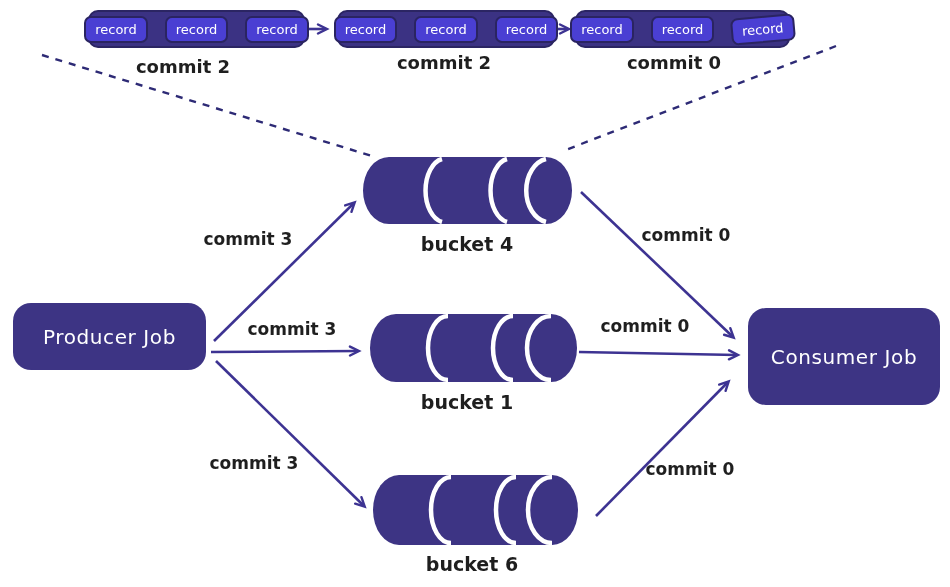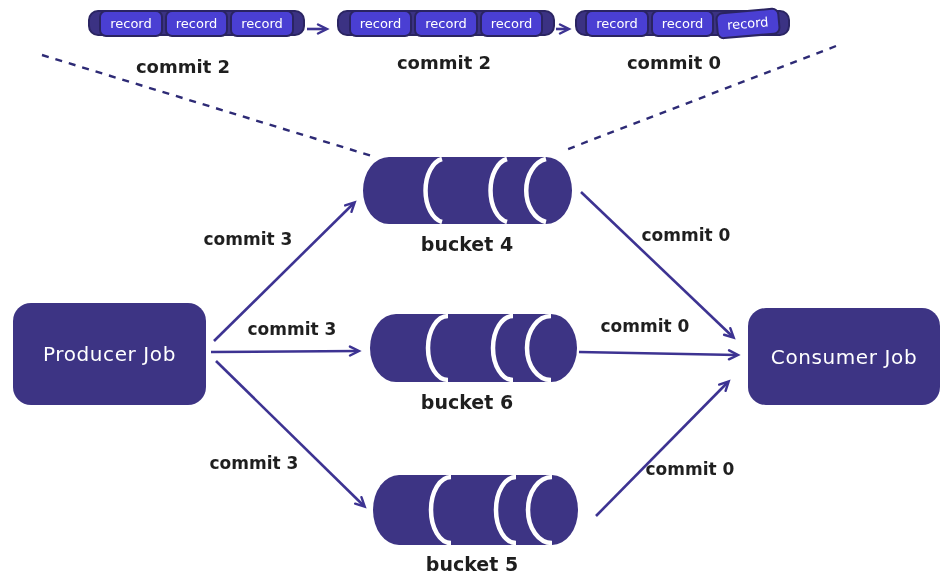--- a/index.html
+++ b/index.html
@@ -9,23 +9,23 @@
   }
   svg{position:absolute;left:0;top:0;}
   
   .node-box{
     position:absolute;background:#3d3484;border-radius:18px;
     display:flex;align-items:center;justify-content:center;
     color:#ffffff;font-size:20px;font-weight:500;letter-spacing:0.6px;
   }
   
   .record-group{
-    position:absolute;top:10px;height:26px;background:#3b3283;
+    position:absolute;top:10px;height:38px;background:#3b3283;
     border:2px solid #2b2563;border-radius:10px;box-sizing:border-box;
-    display:flex;align-items:center;justify-content:center;gap:2px;padding:0 7px;
+    display:flex;align-items:center;justify-content:center;gap:17px;padding:0 7px;
   }
   .record-chip{
     background:#4a3fd3;border:2px solid #2a2461;border-radius:7px;
     color:#ffffff;font-size:13px;line-height:1;padding:5px 9px;white-space:nowrap;
   }
   .record-chip.tilt{transform:rotate(-5deg);}
   
   .lbl{
     position:absolute;color:#1f1f1f;font-weight:600;text-align:center;
     width:140px;font-size:17px;white-space:nowrap;
@@ -97,30 +97,30 @@
   <div class="record-group" style="left:575px;width:215px;">
     <span class="record-chip">record</span>
     <span class="record-chip">record</span>
     <span class="record-chip tilt">record</span>
   </div>
 
   <div class="lbl big" style="left:113px;top:56px;">commit 2</div>
   <div class="lbl big" style="left:374px;top:52px;">commit 2</div>
   <div class="lbl big" style="left:604px;top:52px;">commit 0</div>
 
-  <div class="node-box" style="left:13px;top:303px;width:193px;height:102px;">
+  <div class="node-box" style="left:13px;top:303px;width:193px;height:67px;">
     <span>Producer Job</span>
   </div>
   <div class="node-box" style="left:748px;top:308px;width:192px;height:97px;">
     <span>Consumer Job</span>
   </div>
 
   <div class="bucket-lbl" style="left:392px;top:233px;">bucket 4</div>
-  <div class="bucket-lbl" style="left:392px;top:391px;">bucket 6</div>
-  <div class="bucket-lbl" style="left:397px;top:553px;">bucket 5</div>
+  <div class="bucket-lbl" style="left:392px;top:391px;">bucket 1</div>
+  <div class="bucket-lbl" style="left:397px;top:553px;">bucket 6</div>
 
   <div class="lbl" style="left:178px;top:229px;">commit 3</div>
   <div class="lbl" style="left:222px;top:319px;">commit 3</div>
   <div class="lbl" style="left:184px;top:453px;">commit 3</div>
 
   <div class="lbl" style="left:616px;top:225px;">commit 0</div>
   <div class="lbl" style="left:575px;top:316px;">commit 0</div>
   <div class="lbl" style="left:620px;top:459px;">commit 0</div>
 
 </div>

